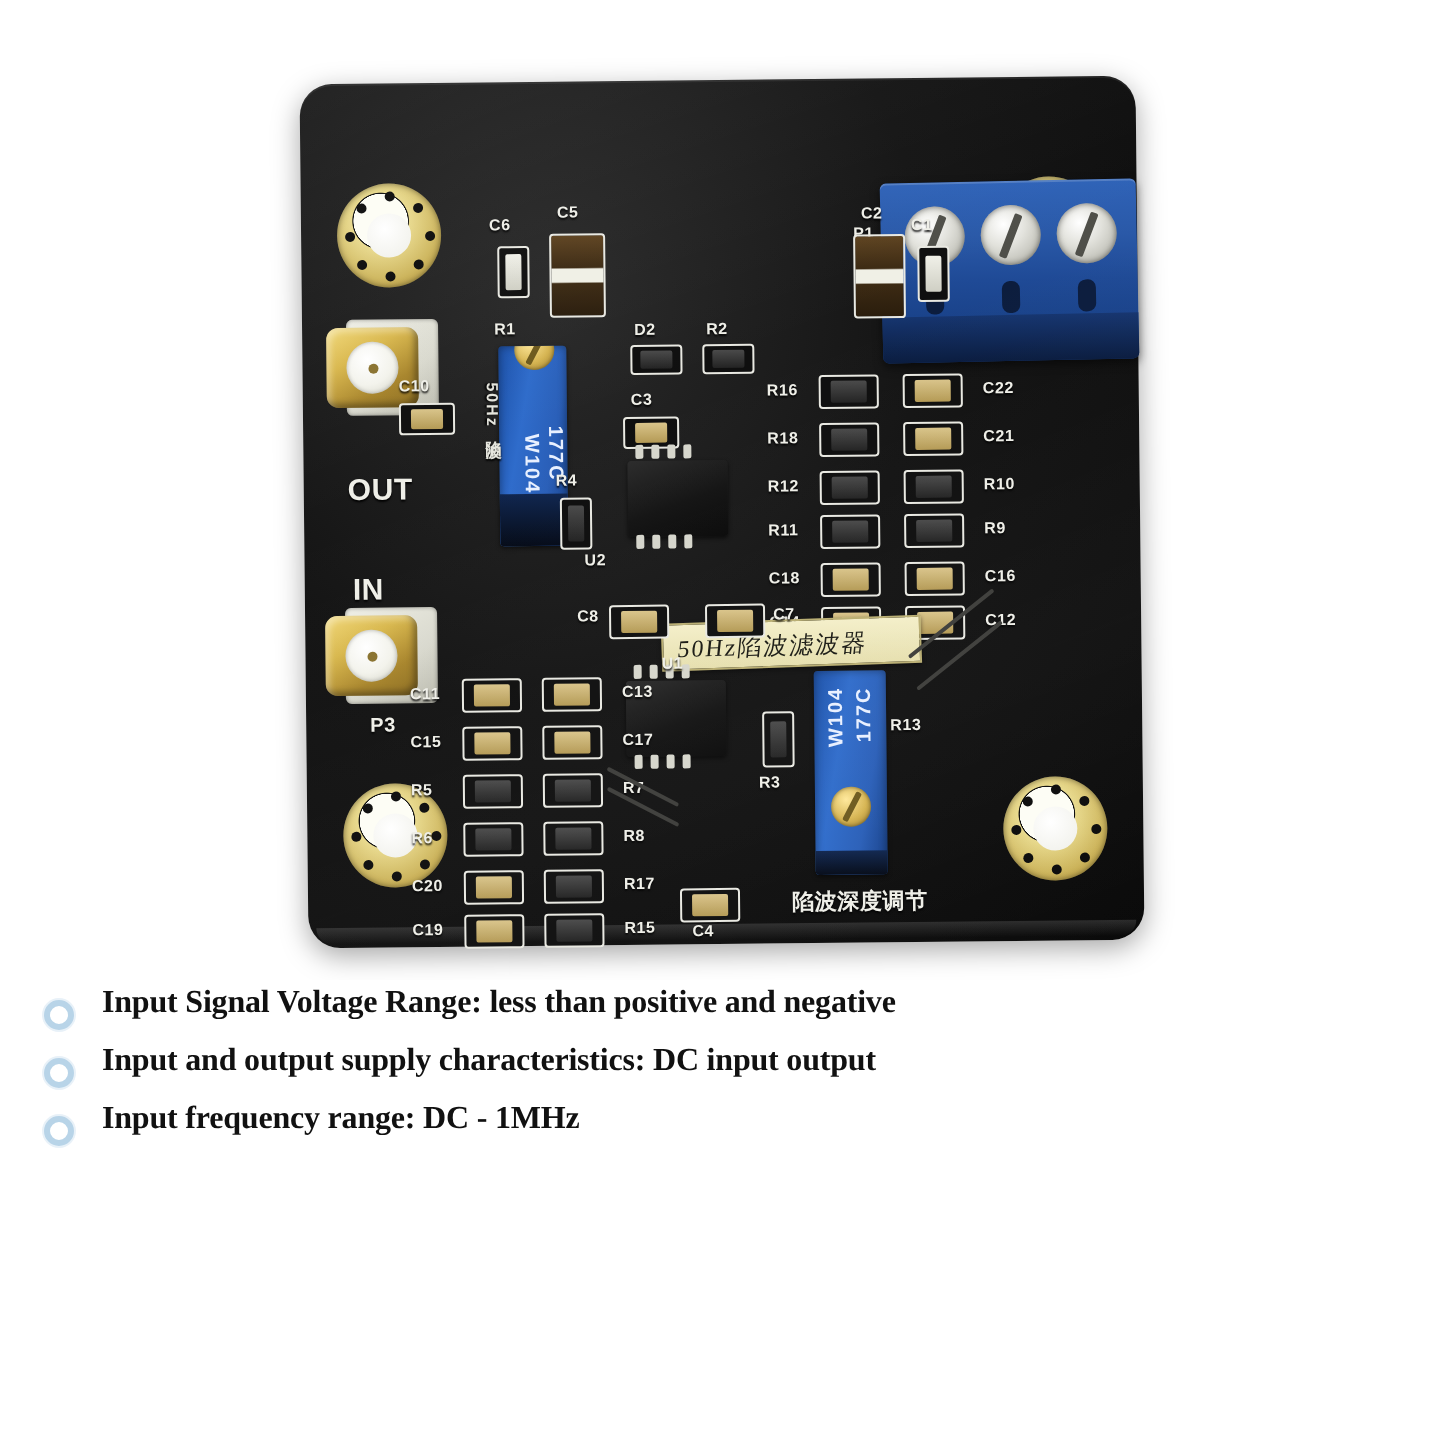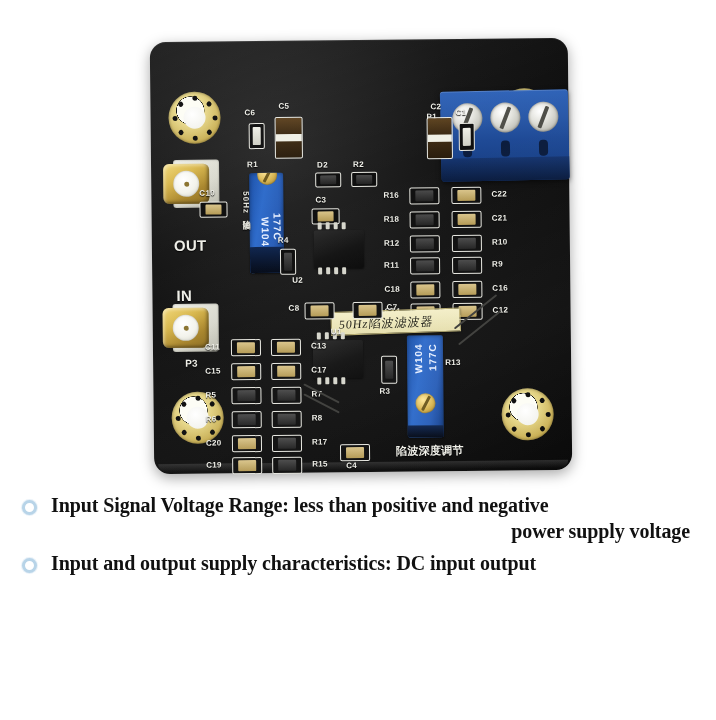--- a/index.html
+++ b/index.html
@@ -283,21 +283,21 @@
     margin: 8px 14px 0 4px;
     border-radius: 50%;
     border: 3px solid #b8d4e8;
     background: #ffffff;
     box-shadow: 0 0 0 1px rgba(190,215,235,0.35);
   }
   .spec-text {
     flex: 1 1 auto;
     font-family: "Liberation Serif", serif;
     font-weight: 700;
-    font-size: 20px;
+    font-size: 16px;
     line-height: 1.30;
     color: #111111;
     letter-spacing: -0.1px;
   }
   .spec-text .l2 {
     display: block;
     text-align: right;
     padding-right: 8px;
   }
 </style>
@@ -612,27 +612,32 @@
       <div class="trace" style="left:148px; top:362px; width:40px; height:2px; transform:rotate(28deg);"></div>
     </div>
   </div>
 
   <div id="specs">
 
     <div class="spec-row">
       <div class="bullet"></div>
       <div class="spec-text">
         <span>Input Signal Voltage Range: less than positive and negative</span>
-        <span class="l2">power supply voltage</span>
       </div>
     </div>
 
 
     <div class="spec-row">
       <div class="bullet"></div>
       <div class="spec-text">
         <span>Input and output supply characteristics: DC input output</span>
       </div>
     </div>
 
+    <div class="spec-row">
+      <div class="bullet"></div>
+      <div class="spec-text">
+        <span>Input frequency range: DC - 1MHz</span>
+      </div>
+    </div>
 
   </div>
 </div>
 
 </body></html>

